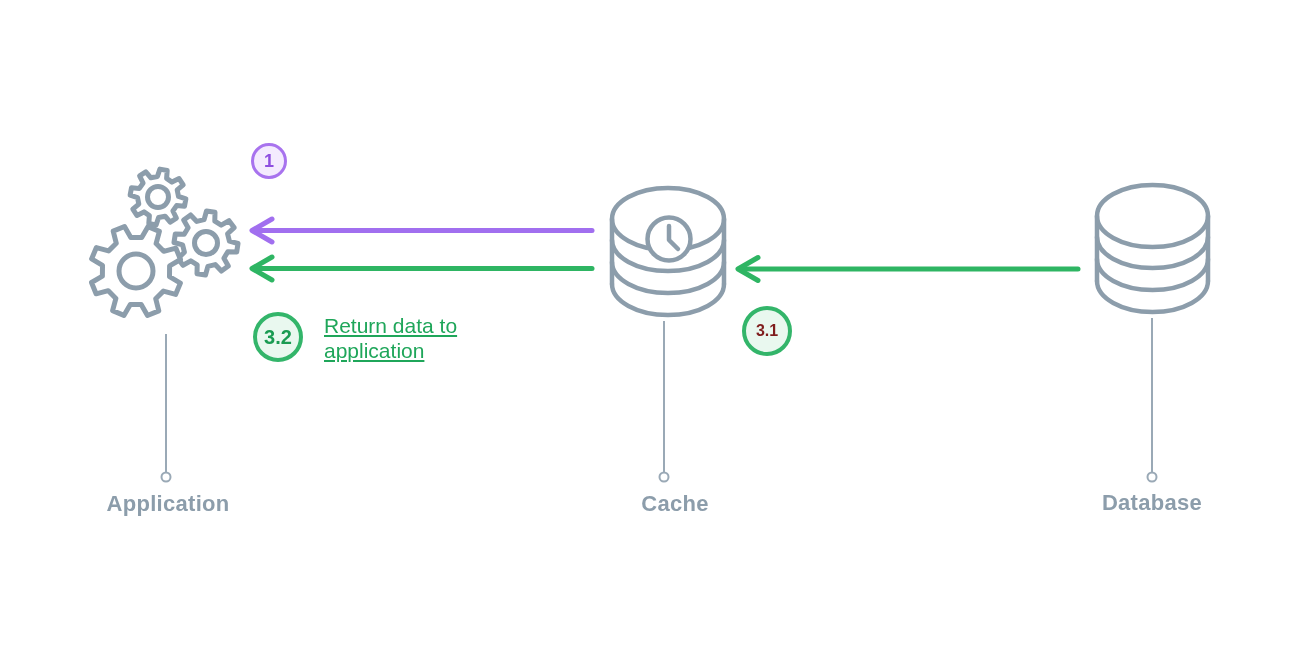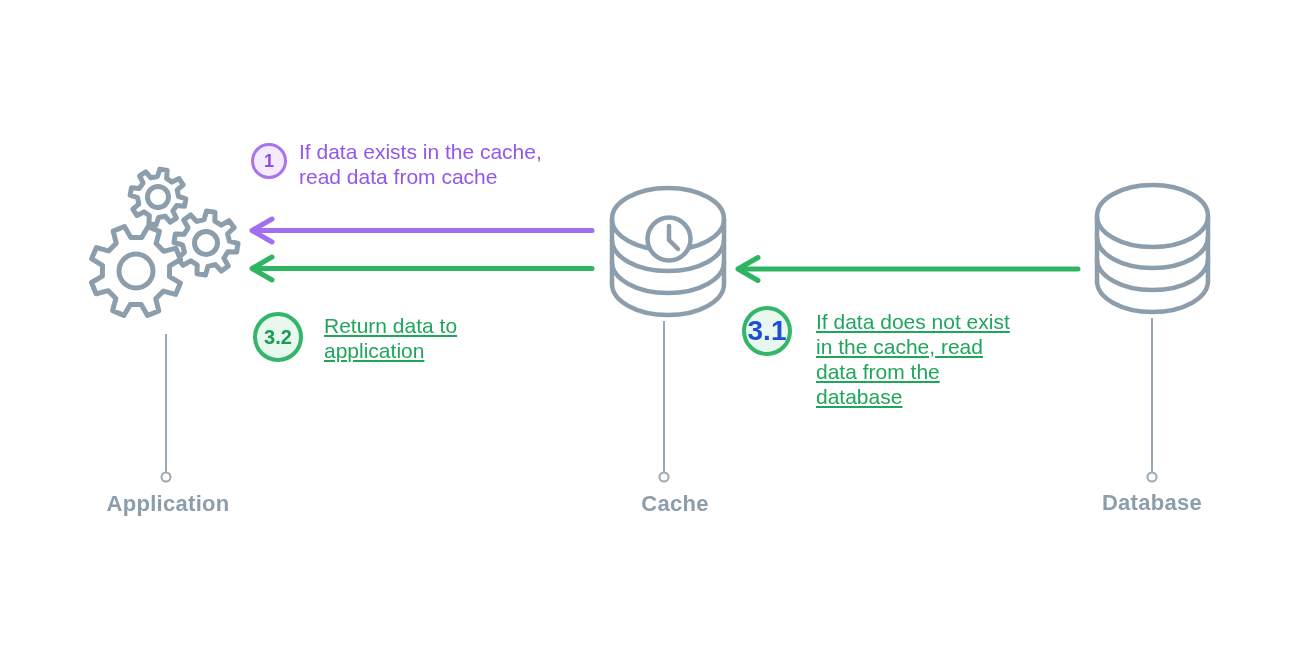--- a/index.html
+++ b/index.html
@@ -11,21 +11,21 @@
   .svg-layer{left:0;top:0;}
   .step-text{position:absolute;font-size:21px;line-height:25px;font-weight:500;white-space:nowrap;}
   .purple-text{color:#9357EB;}
   .green-text{color:#1FA65A;text-decoration:underline;}
   .badge{
     position:absolute;border-radius:50%;box-sizing:border-box;background:#fff;
     display:flex;align-items:center;justify-content:center;font-weight:700;
   }
   .badge-1{left:251px;top:143px;width:36px;height:36px;border:3px solid #A873EE;background:#F4EBFE;color:#8E4FE0;font-size:18px;}
   .badge-32{left:253px;top:312px;width:50px;height:50px;border:4px solid #33B56A;background:#E9F8EF;color:#1A9B52;font-size:20px;}
-  .badge-31{left:742px;top:306px;width:50px;height:50px;border:4px solid #33B56A;background:#E9F8EF;color:#1d4ed8;font-size:28px;}
+  .badge-31{left:742px;top:306px;width:50px;height:50px;border:4px solid #33B56A;background:#E9F8EF;color:#7f1d1d;font-size:16px;}
   .node-label{
     position:absolute;transform:translateX(-50%);
     color:#8C9DAB;font-size:22px;font-weight:700;letter-spacing:0.3px;white-space:nowrap;
   }
 </style>
 </head>
 <body>
 
 <div class="canvas">
 
@@ -82,34 +82,24 @@
     <g stroke-width="5" fill="none" stroke-linecap="round" stroke-linejoin="round" stroke="#2EB563">
       <path d="M1078 269 H742"></path>
       <path d="M758 257.5 L738 269 L758 280.5"></path>
     </g>
   </svg>
 
   <div class="badge badge-1">1</div>
   <div class="badge badge-32">3.2</div>
   <div class="badge badge-31">3.1</div>
 
-  <div class="step-text purple-text" style="left:299px;top:139px;">
-    <div>If data exists in the cache,</div>
-    <div>read data from cache</div>
-  </div>
 
   <div class="step-text green-text" style="left:324px;top:313px;">
     <div>Return data to</div>
     <div>application</div>
   </div>
 
-  <div class="step-text green-text" style="left:816px;top:309px;">
-    <div>If data does not exist</div>
-    <div>in the cache, read</div>
-    <div>data from the</div>
-    <div>database</div>
-  </div>
 
   <div class="node-label" style="left:168px;top:491px;">Application</div>
   <div class="node-label" style="left:675px;top:491px;">Cache</div>
   <div class="node-label" style="left:1152px;top:490px;">Database</div>
 
 </div>
 
 </body></html>

